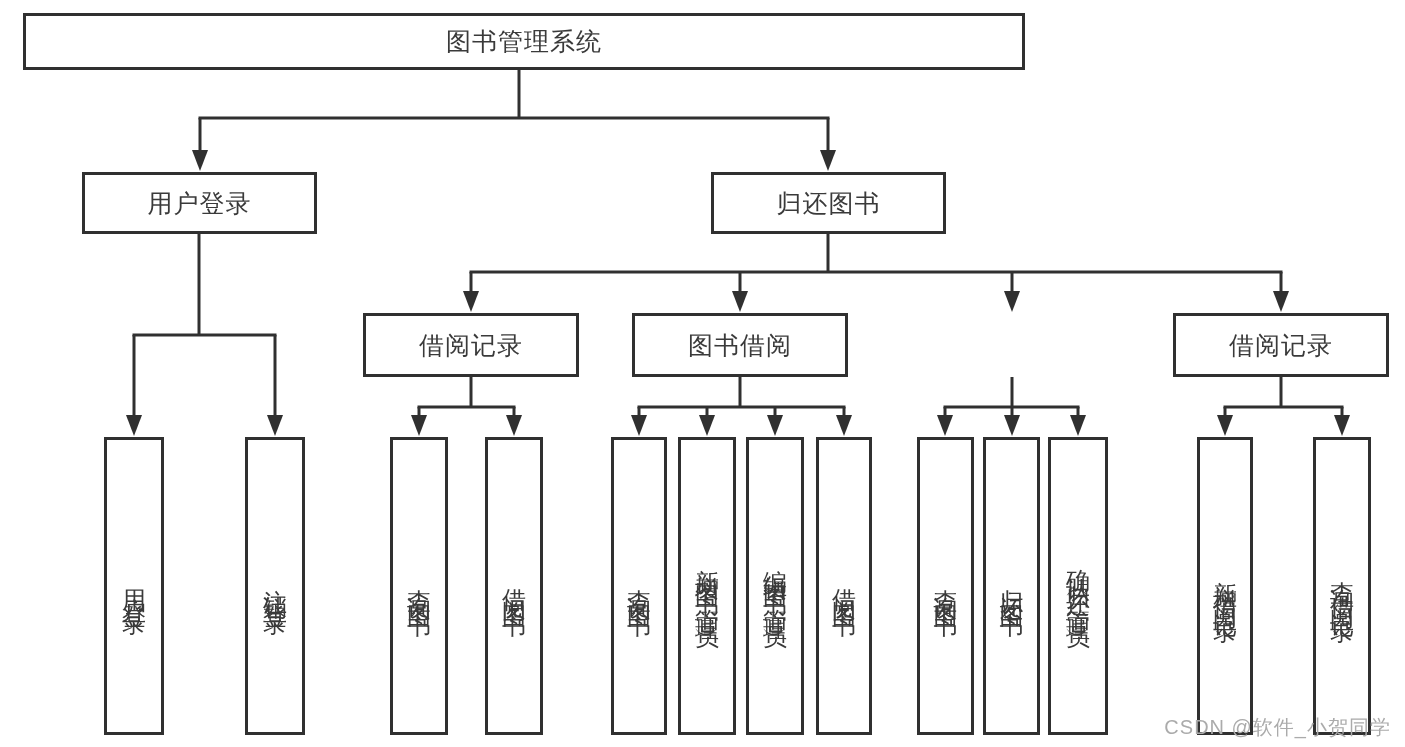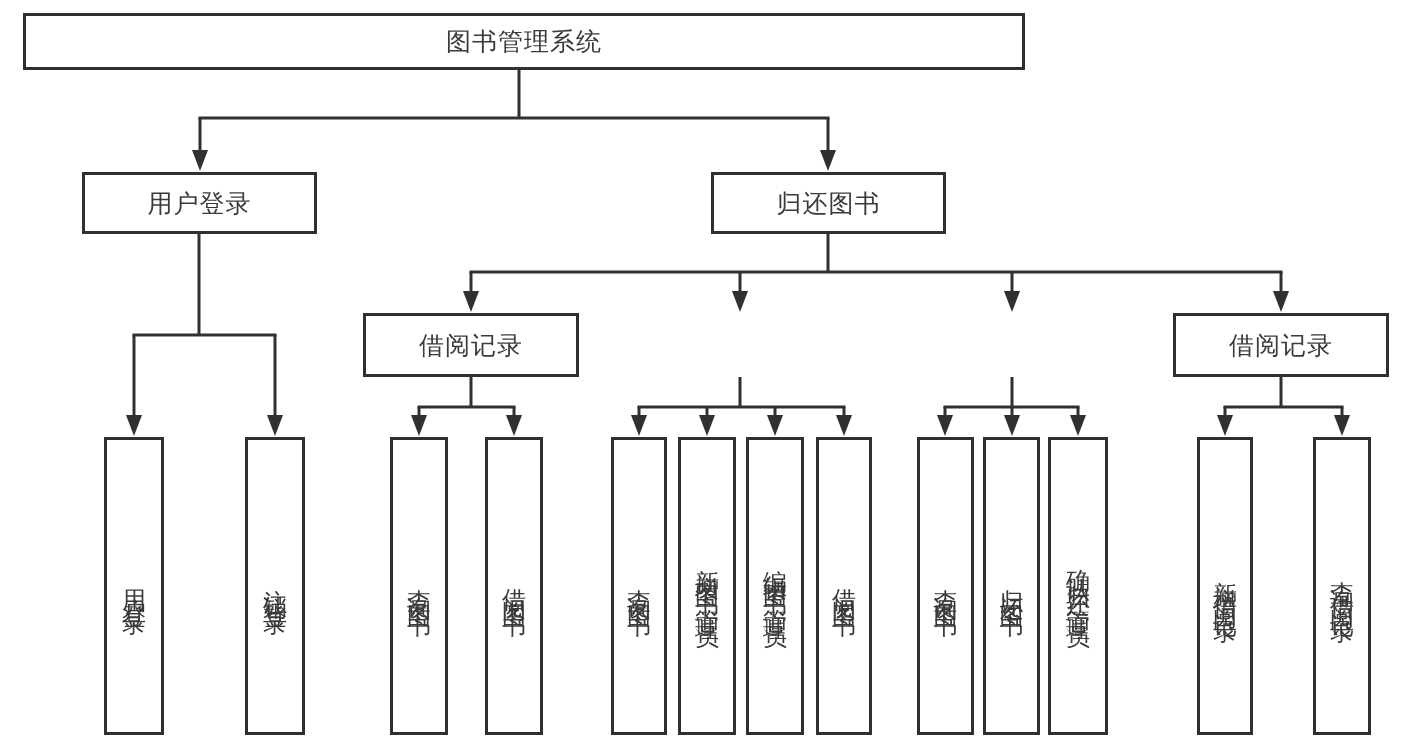--- a/index.html
+++ b/index.html
@@ -118,20 +118,21 @@
       <path class="tri" d="M1334,415 H1350 L1342,436 Z"></path>
     </g>
   </svg>
 
   <div class="node h" style="left:23px;top:13px;width:1002px;height:57px">图书管理系统</div>
 
   <div class="node h" style="left:82px;top:172px;width:235px;height:62px">用户登录</div>
   <div class="node h" style="left:711px;top:172px;width:235px;height:62px">归还图书</div>
 
   <div class="node h" style="left:363px;top:313px;width:216px;height:64px">借阅记录</div>
+  <div class="node h" style="left:632px;top:313px;width:216px;height:64px">图书借阅</div>
   <div class="node h" style="left:1173px;top:313px;width:216px;height:64px">借阅记录</div>
 
   <div class="node leaf" style="left:104px;top:437px;width:60px;height:298px">
     <span class="vtext">用户登录</span>
   </div>
   <div class="node leaf" style="left:245px;top:437px;width:60px;height:298px">
     <span class="vtext">注销登录</span>
   </div>
 
   <div class="node leaf" style="left:390px;top:437px;width:58px;height:298px">
@@ -164,14 +165,15 @@
     <span class="vtext">确认归还（管理员）</span>
   </div>
 
   <div class="node leaf" style="left:1197px;top:437px;width:56px;height:298px">
     <span class="vtext">新增借阅记录</span>
   </div>
   <div class="node leaf" style="left:1313px;top:437px;width:58px;height:298px">
     <span class="vtext">查询借阅记录</span>
   </div>
 
+  <div class="watermark">CSDN @软件_小贺同学</div>
 
 </div>
 
 </body></html>

